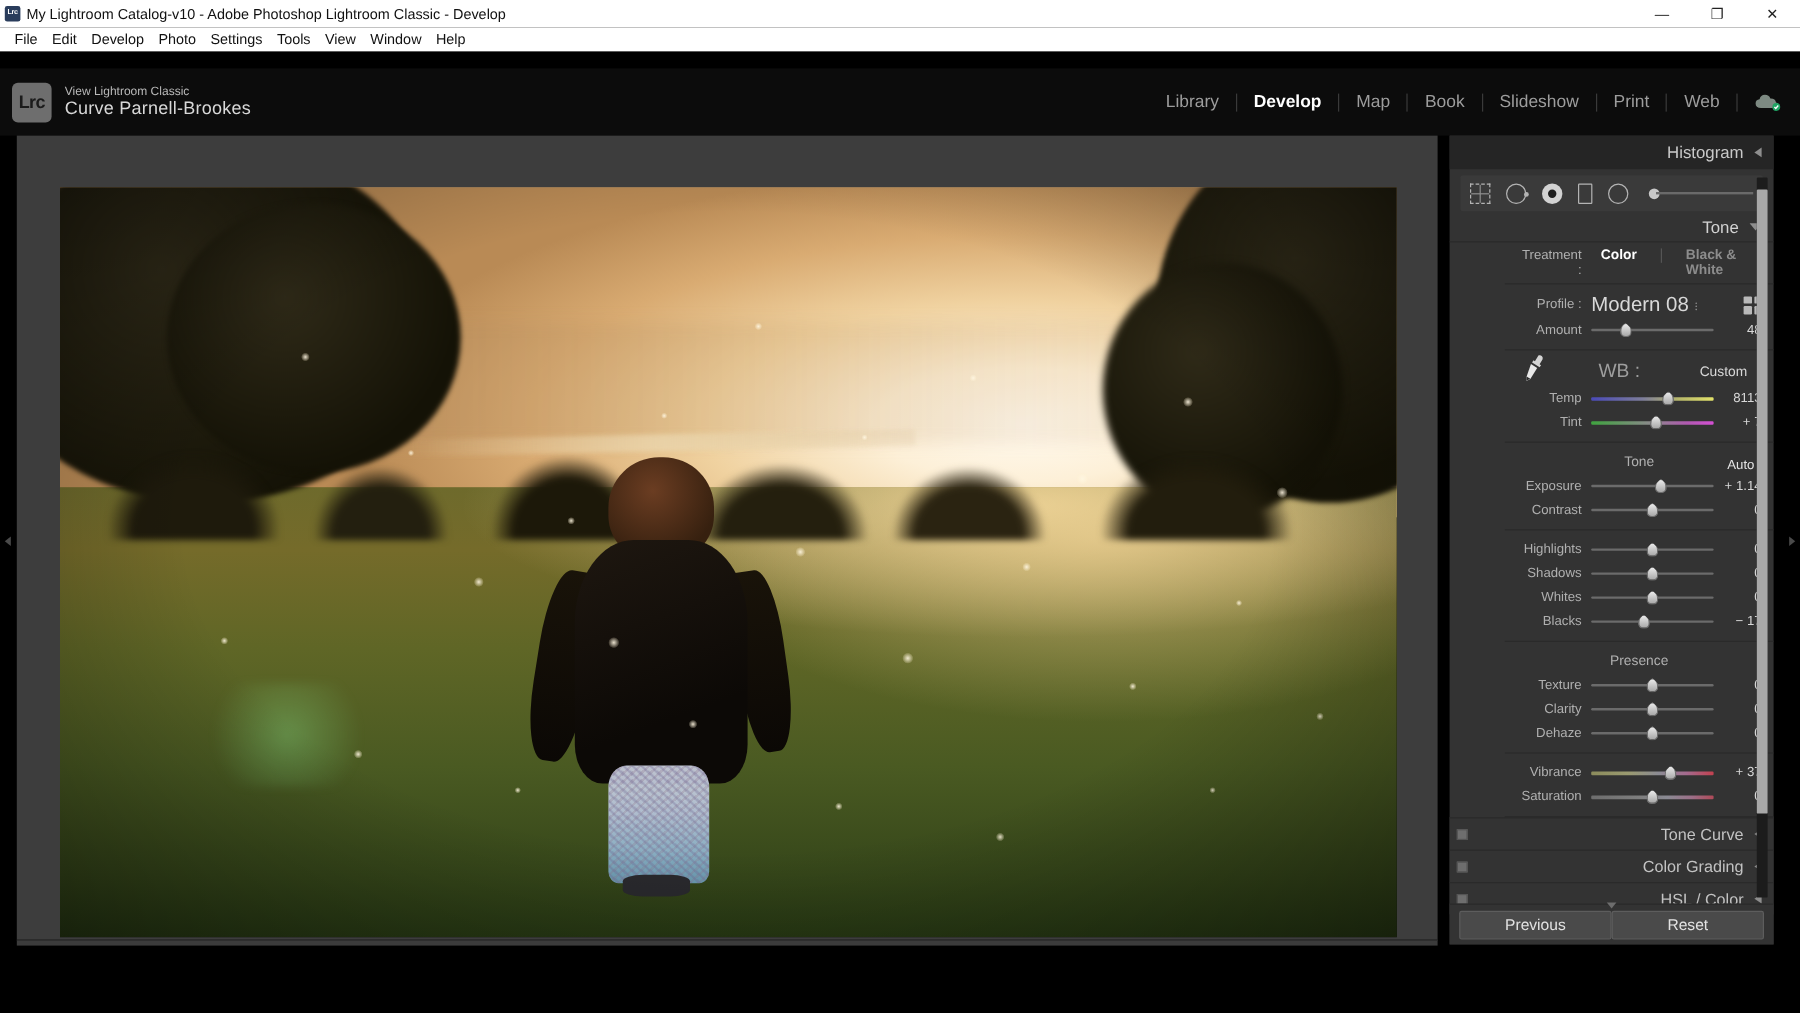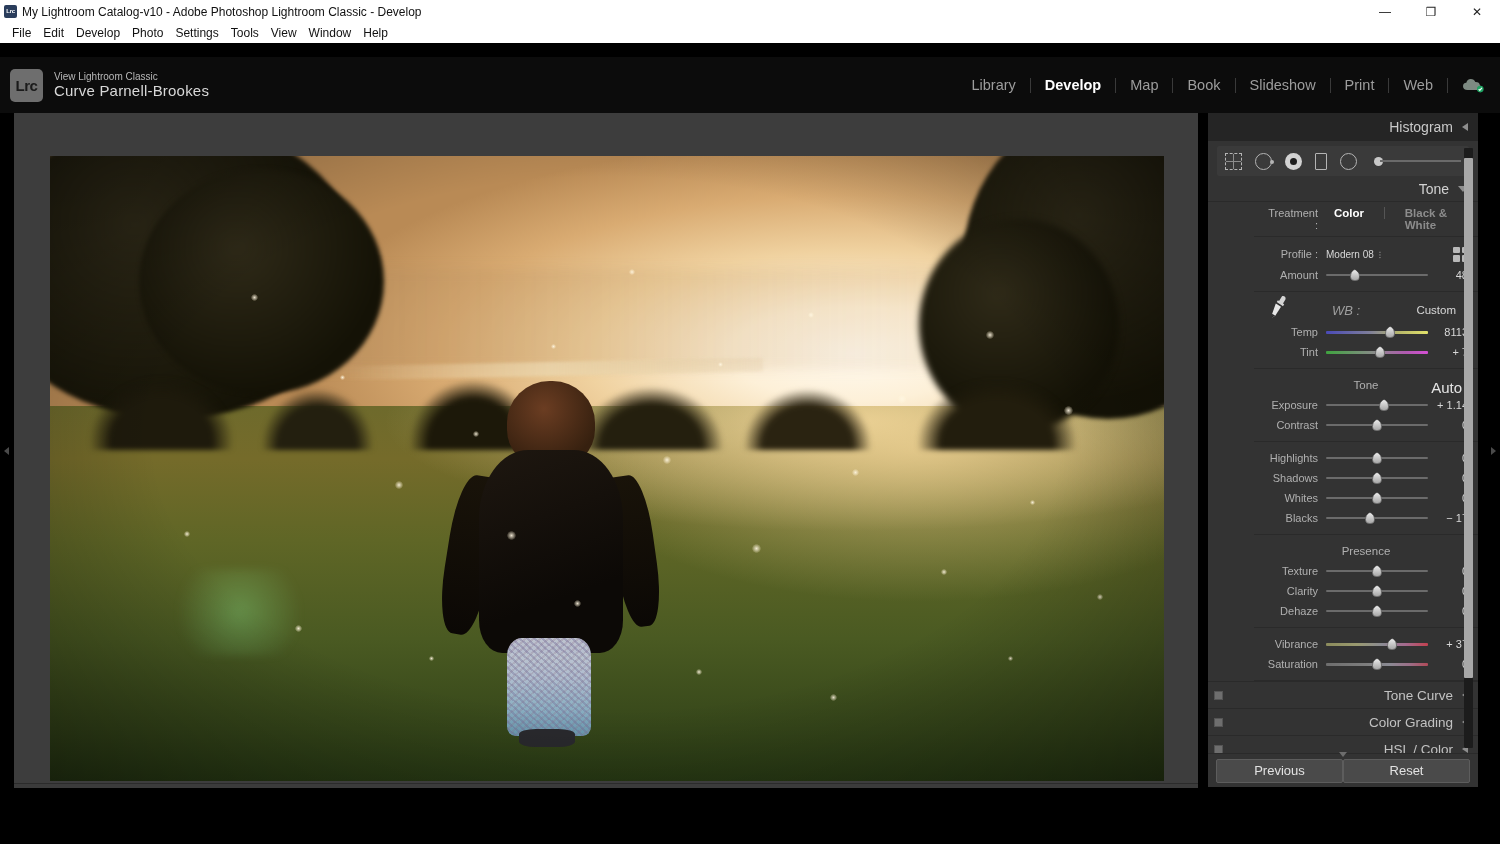--- a/index.html
+++ b/index.html
@@ -308,21 +308,21 @@
   }
   .row .label { width: 62px; text-align: right; padding-right: 8px; flex: none; }
   .row .val { width: 40px; text-align: right; flex: none; font-size: 11px; color: #d8d8d8; }
 
   .treatment-row { justify-content: flex-start; height: 22px; }
   .treat-opt { font-size: 11.5px; color: #8c8c8c; padding: 0 8px; font-weight: bold; }
   .treat-opt.active { color: #ffffff; font-weight: bold; }
   .treat-sep { width: 1px; height: 12px; background: #555; }
 
   .profile-row { height: 22px; }
-  .profile-name { color: #d8d8d8; font-size: 10px; }
+  .profile-name { color: #d8d8d8; font-size: 17px; }
   .profile-caret { color: #9b9b9b; font-size: 9px; margin-left: 5px; }
   .grid-icon {
     margin-left: auto; width: 15px; height: 15px;
     display: grid; grid-template-columns: 1fr 1fr; grid-template-rows: 1fr 1fr; gap: 2px;
   }
   .grid-icon span { background: #b9b9b9; border-radius: 1px; }
 
   .slider { flex: 1; height: 12px; position: relative; display: flex; align-items: center; }
   .track {
     position: absolute; left: 0; right: 0; height: 2px; background: #6b6b6b; border-radius: 1px;
@@ -337,29 +337,29 @@
     border-radius: 50% 50% 45% 45% / 62% 62% 38% 38%;
     clip-path: polygon(50% 0%, 100% 42%, 100% 100%, 0% 100%, 0% 42%);
     border: 1px solid #6e6e6e;
   }
 
   .wb-row { height: 24px; position: relative; }
   .eyedropper {
     position: absolute; left: 12px; top: -4px; width: 24px; height: 26px;
     color: #cfcfcf; font-size: 19px; transform: rotate(-12deg);
   }
-  .wb-label { margin-left: 68px; color: #9e9e9e; font-size: 13px; font-style: italic; }
+  .wb-label { margin-left: 68px; color: #9e9e9e; font-size: 16px; }
   .wb-value { margin-left: auto; margin-right: 12px; color: #d8d8d8; font-size: 11.5px; }
 
   .sec-title {
     text-align: center; font-size: 11.5px; color: #b0b0b0;
     height: 20px; line-height: 20px; position: relative;
   }
   .auto-btn {
-    position: absolute; right: 12px; top: 2px; font-size: 15px; color: #e4e4e4;
+    position: absolute; right: 12px; top: 2px; font-size: 11px; color: #e4e4e4;
     padding: 1px 4px;
   }
 
   .collapsed-row {
     height: 27px; display: flex; align-items: center; justify-content: flex-end;
     padding-right: 10px; font-size: 13.5px; color: #c2c2c2;
     border-top: 1px solid #2a2a2a; background: #333;
     position: relative;
   }
   .sw-box {

